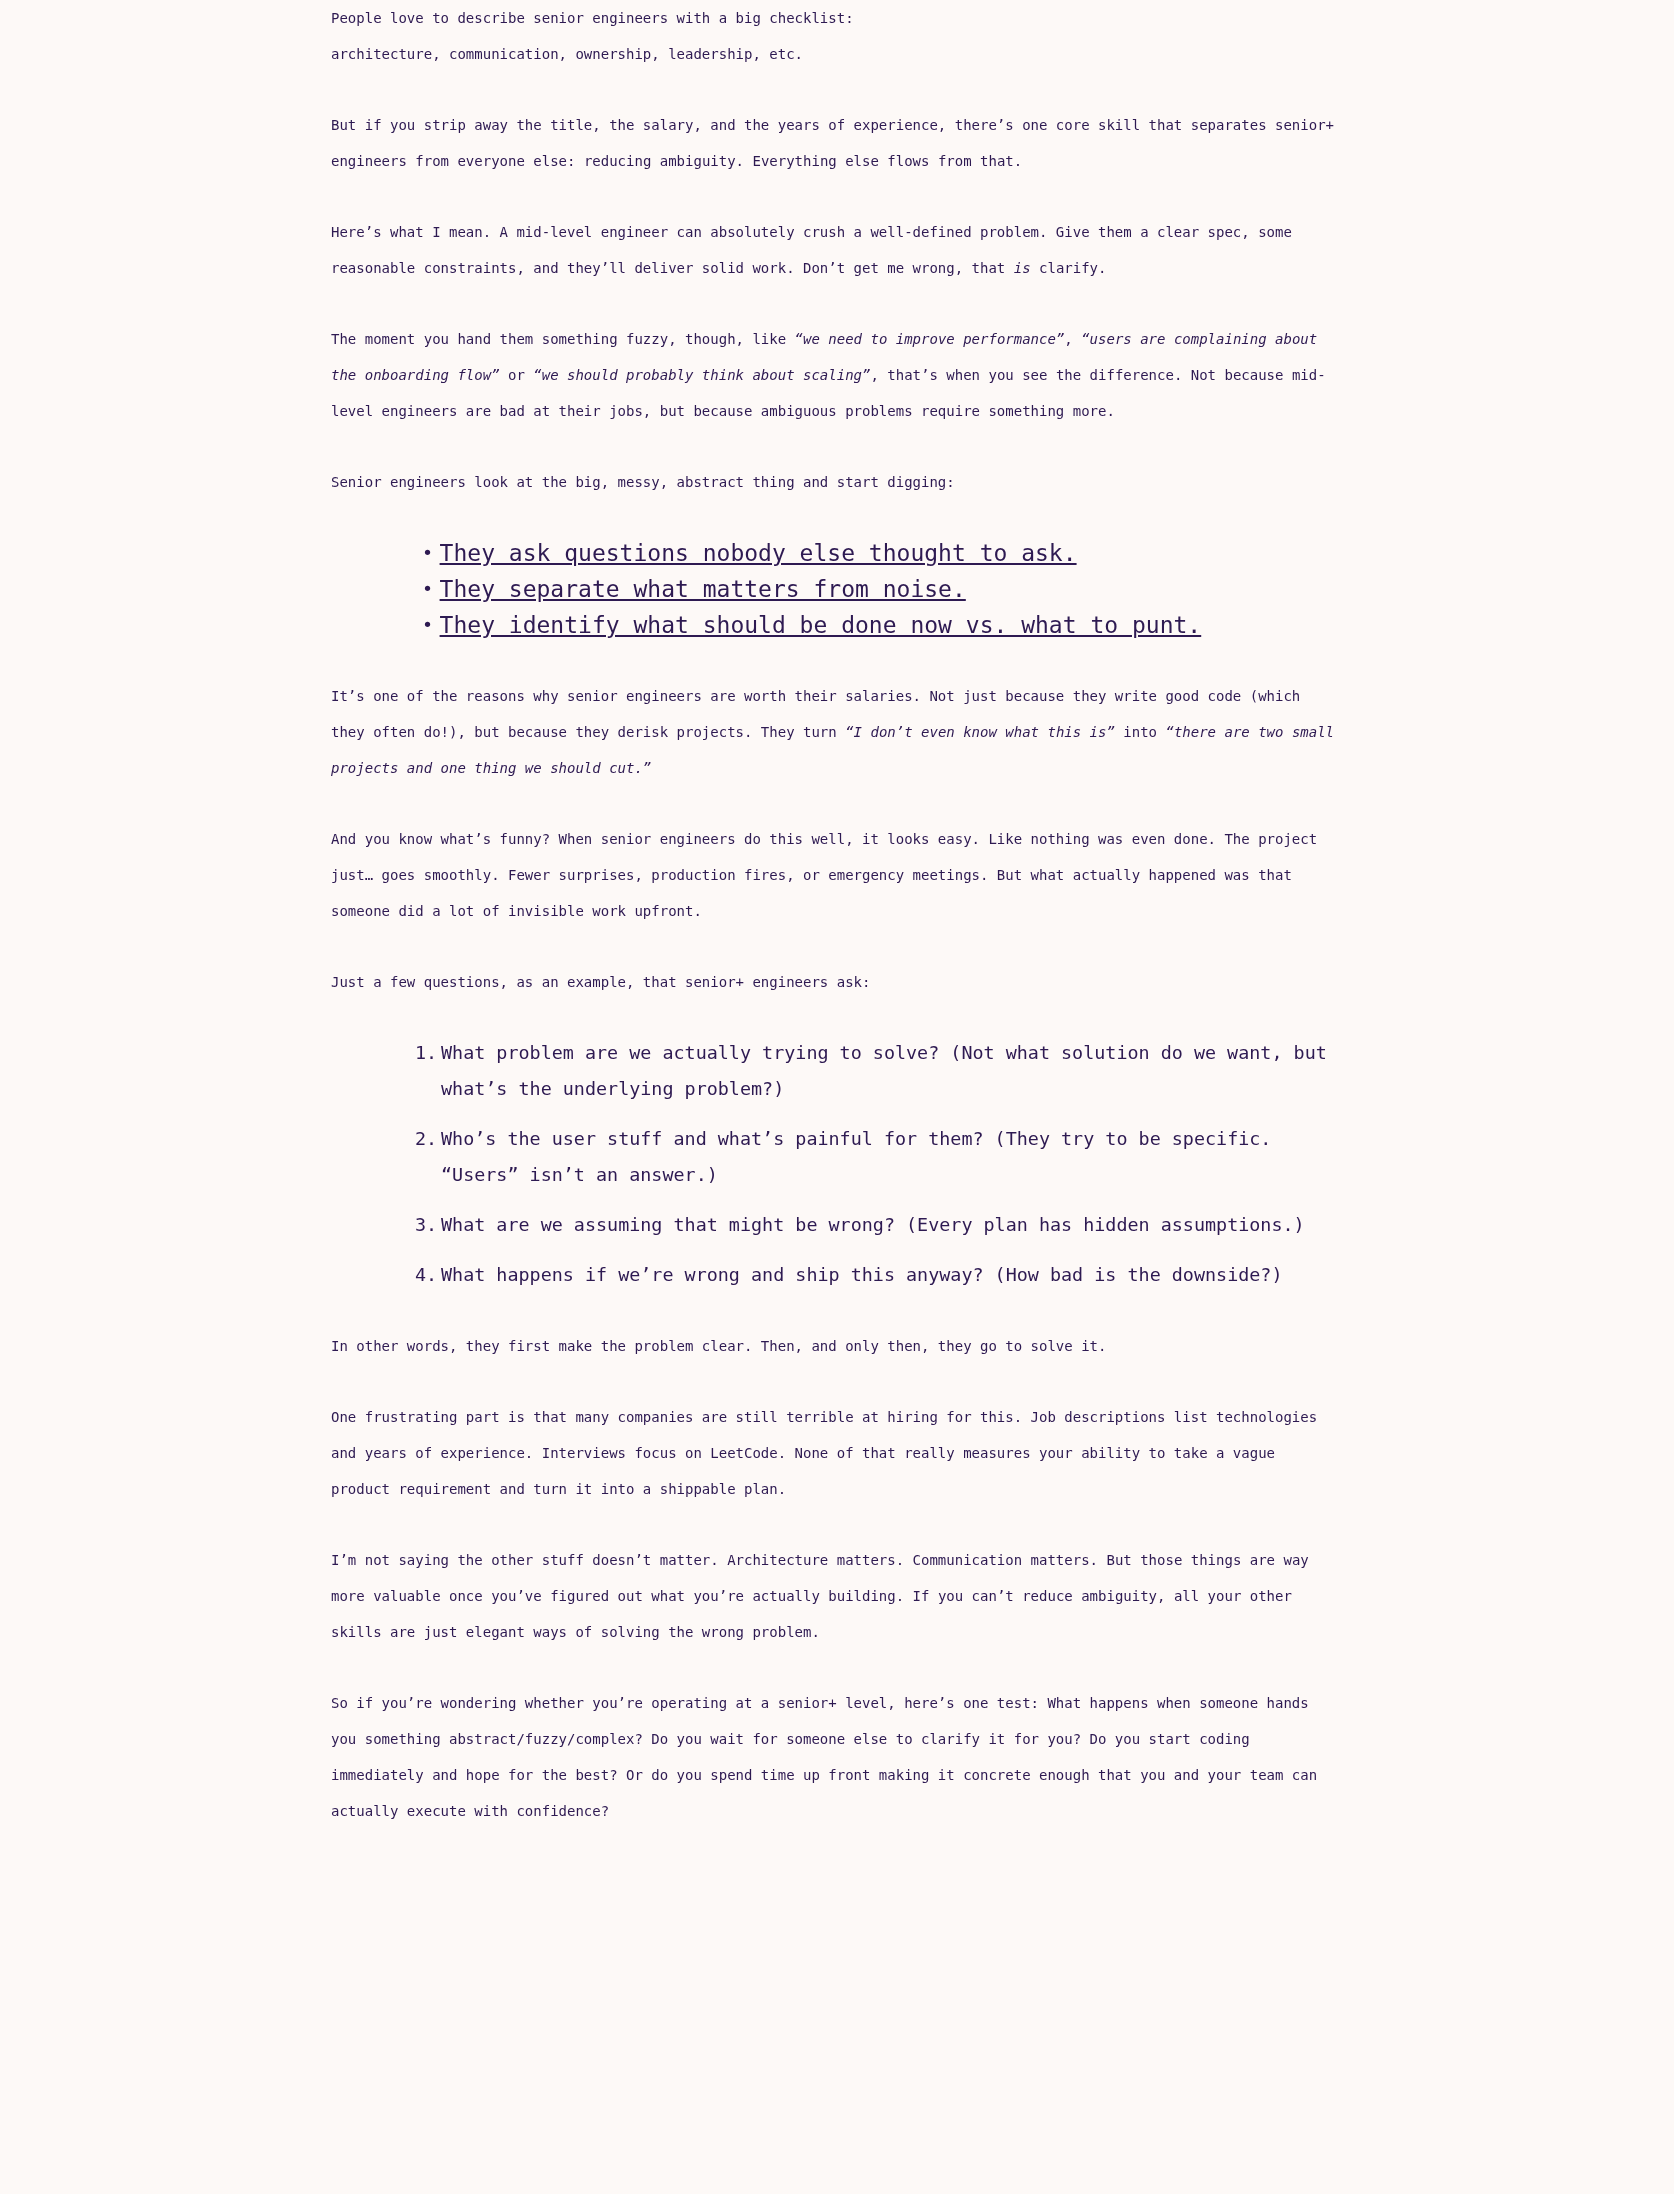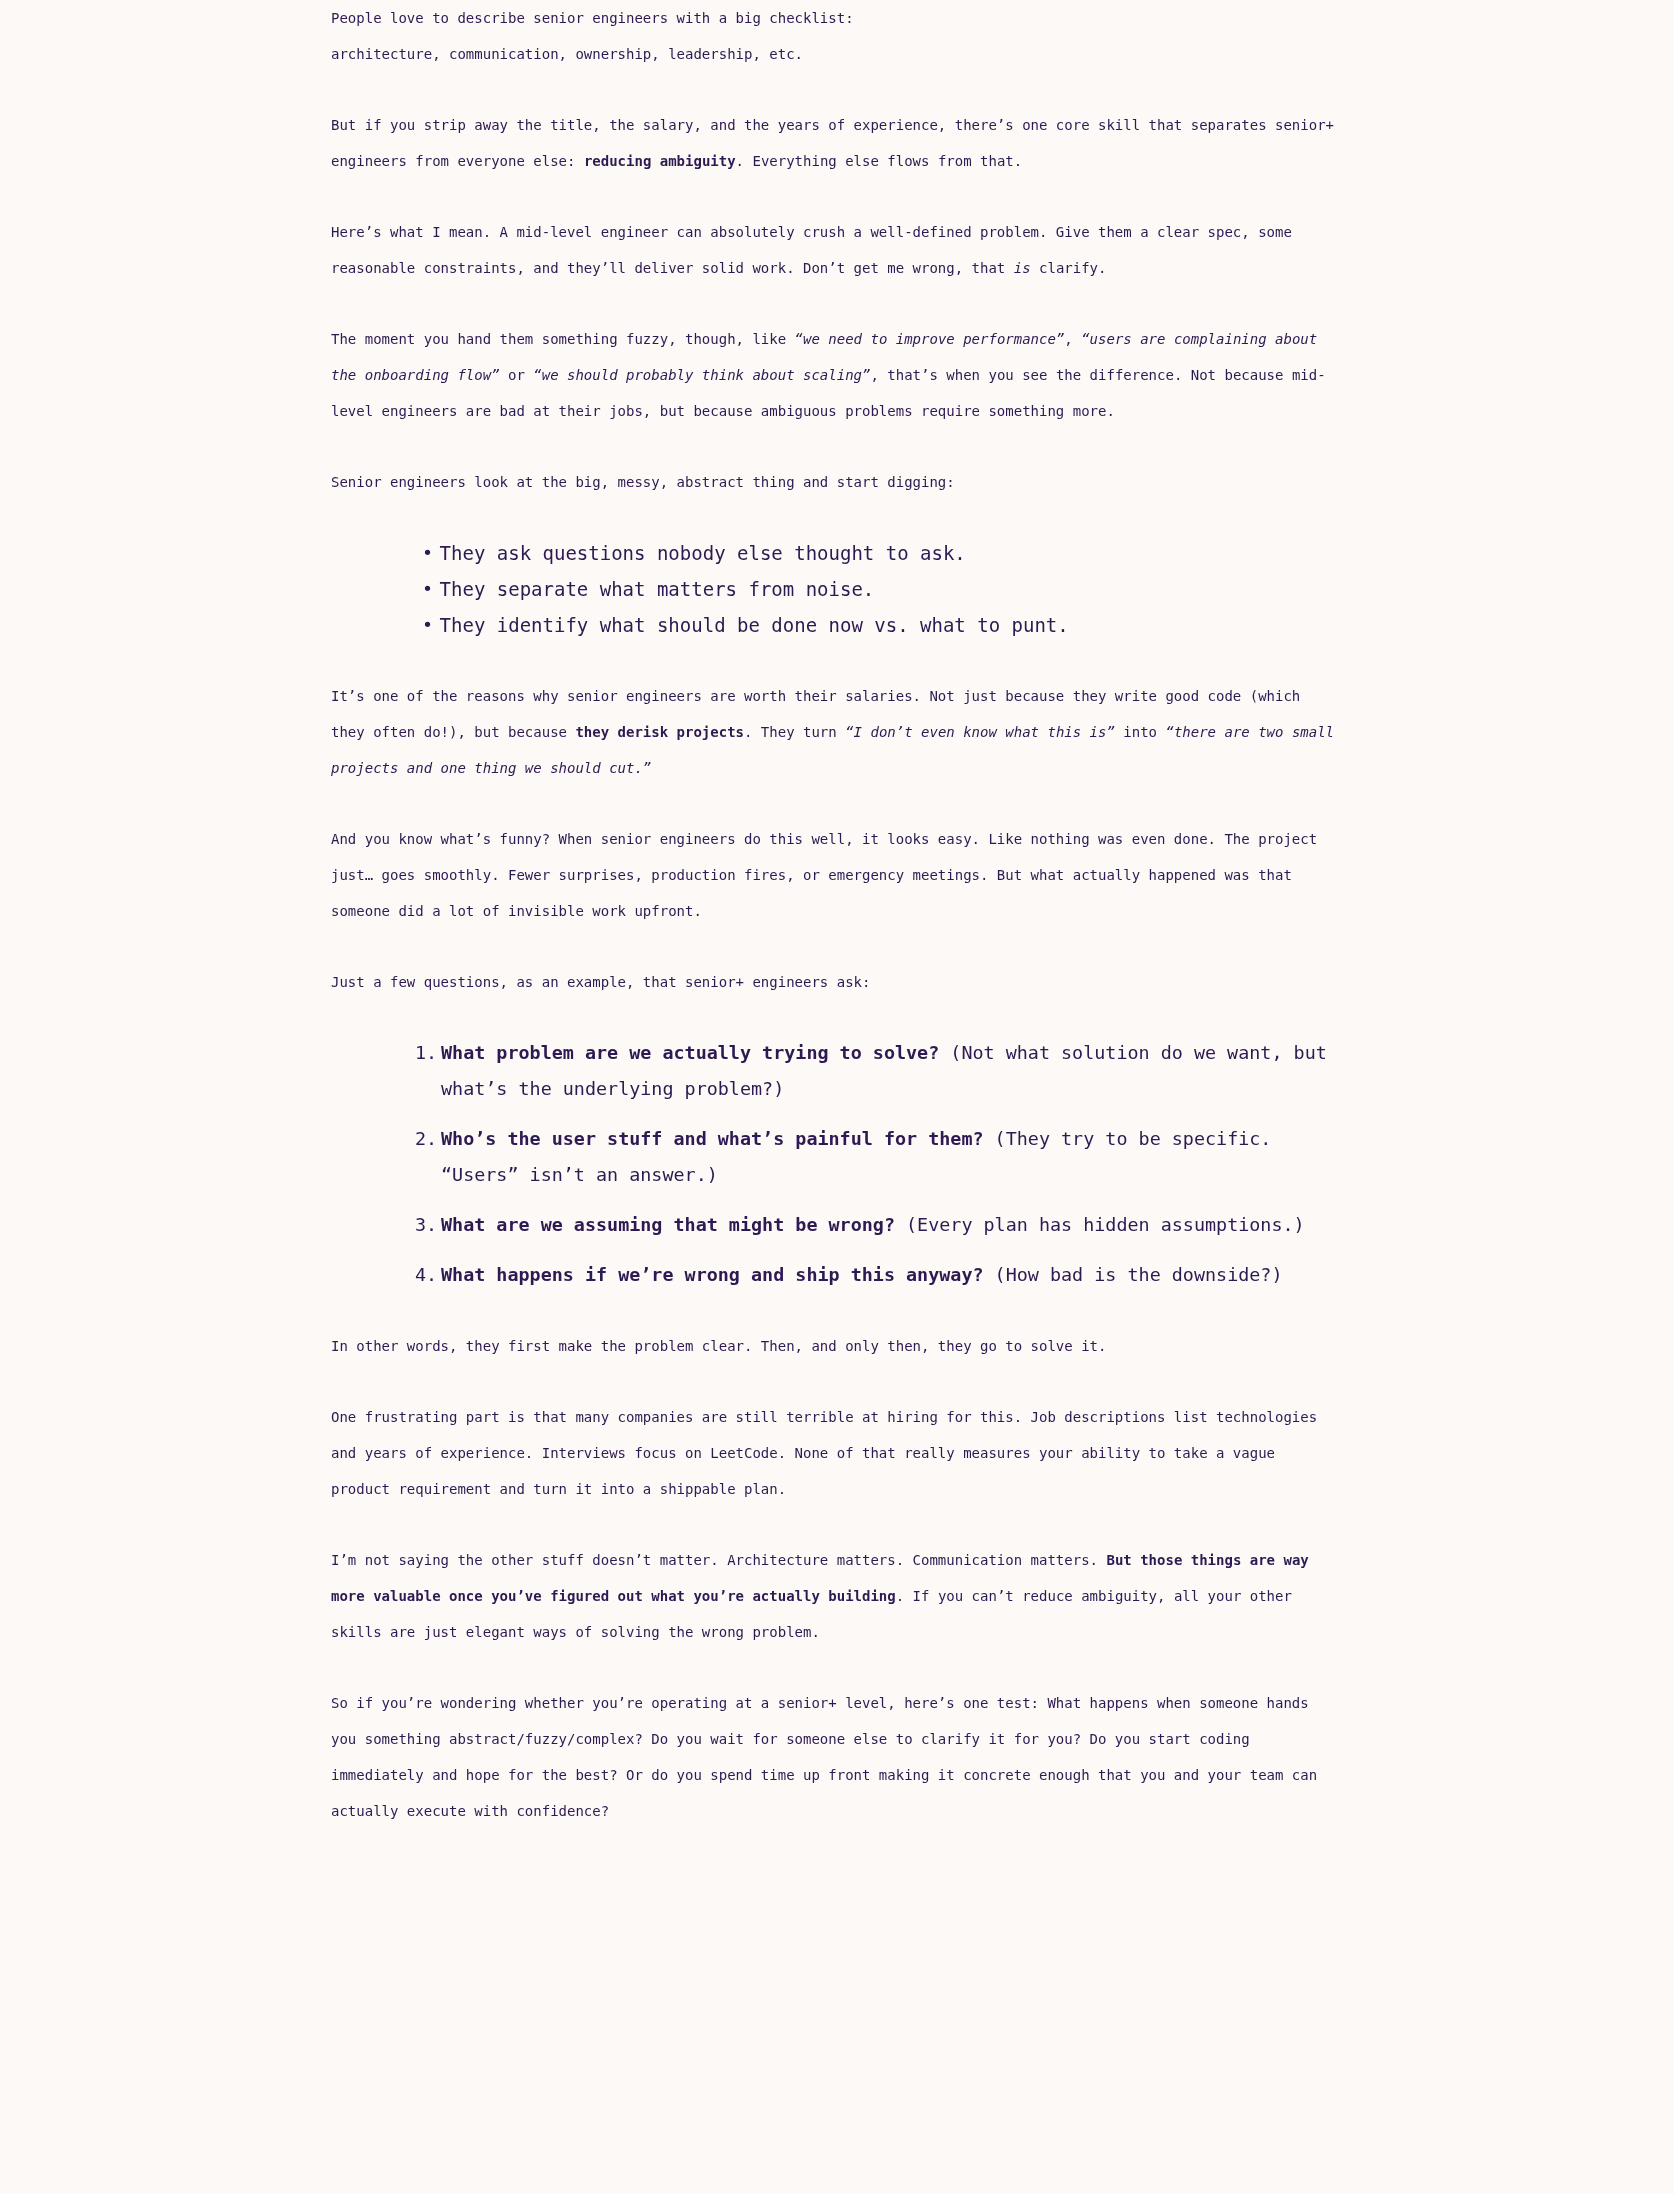--- a/index.html
+++ b/index.html
@@ -27,29 +27,30 @@
     font-size: 14px;
     line-height: 36px;
     margin: 0 4px 35px 0;
     letter-spacing: 0px;
     word-spacing: 0px;
     white-space: normal;
   }
   p.para:first-child {
     margin-top: 0;
   }
-  b, strong { font-weight: 700; }
+  b, strong { font-weight: 400; }
   i, em { font-style: italic; }
 
   ul.bullets {
     list-style: none;
     margin: 0 0 35px 0;
     padding: 0 0 0 91px;
-    font-size: 19px;
+    font-size: 23px;
     line-height: 36px;
+    text-decoration: underline;
   }
   ul.bullets > li {
     position: relative;
     padding-left: 17.6px;
     margin: 0;
   }
   ul.bullets > li::before {
     content: "\2022";
     position: absolute;
     left: 0;

